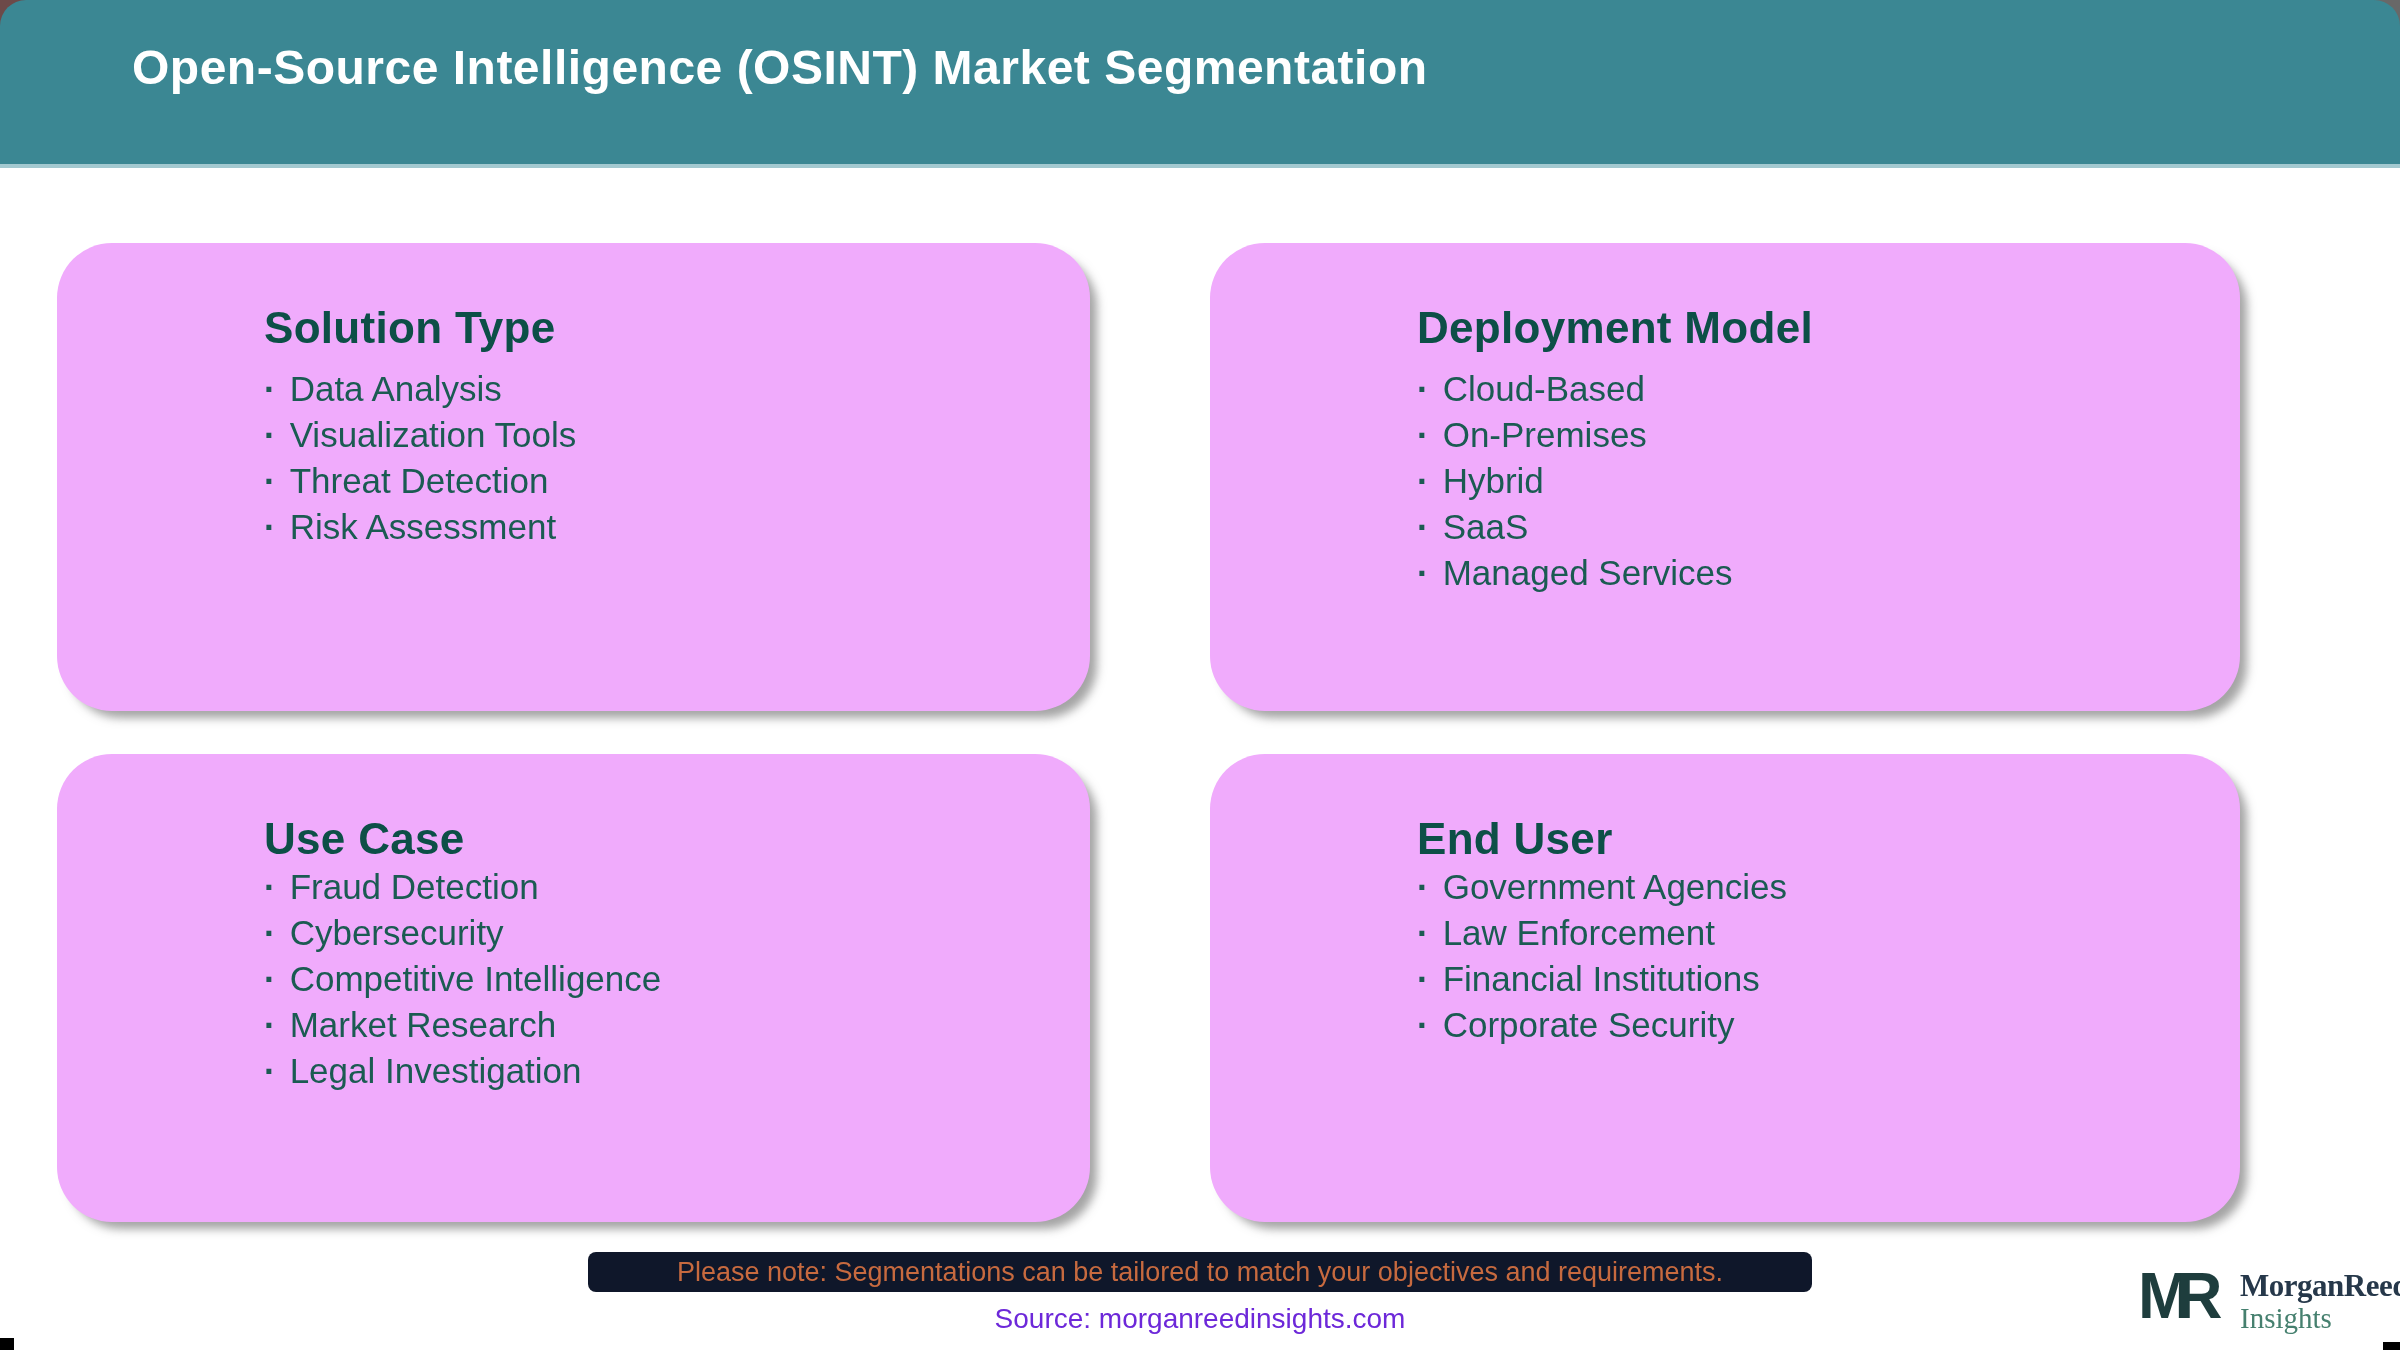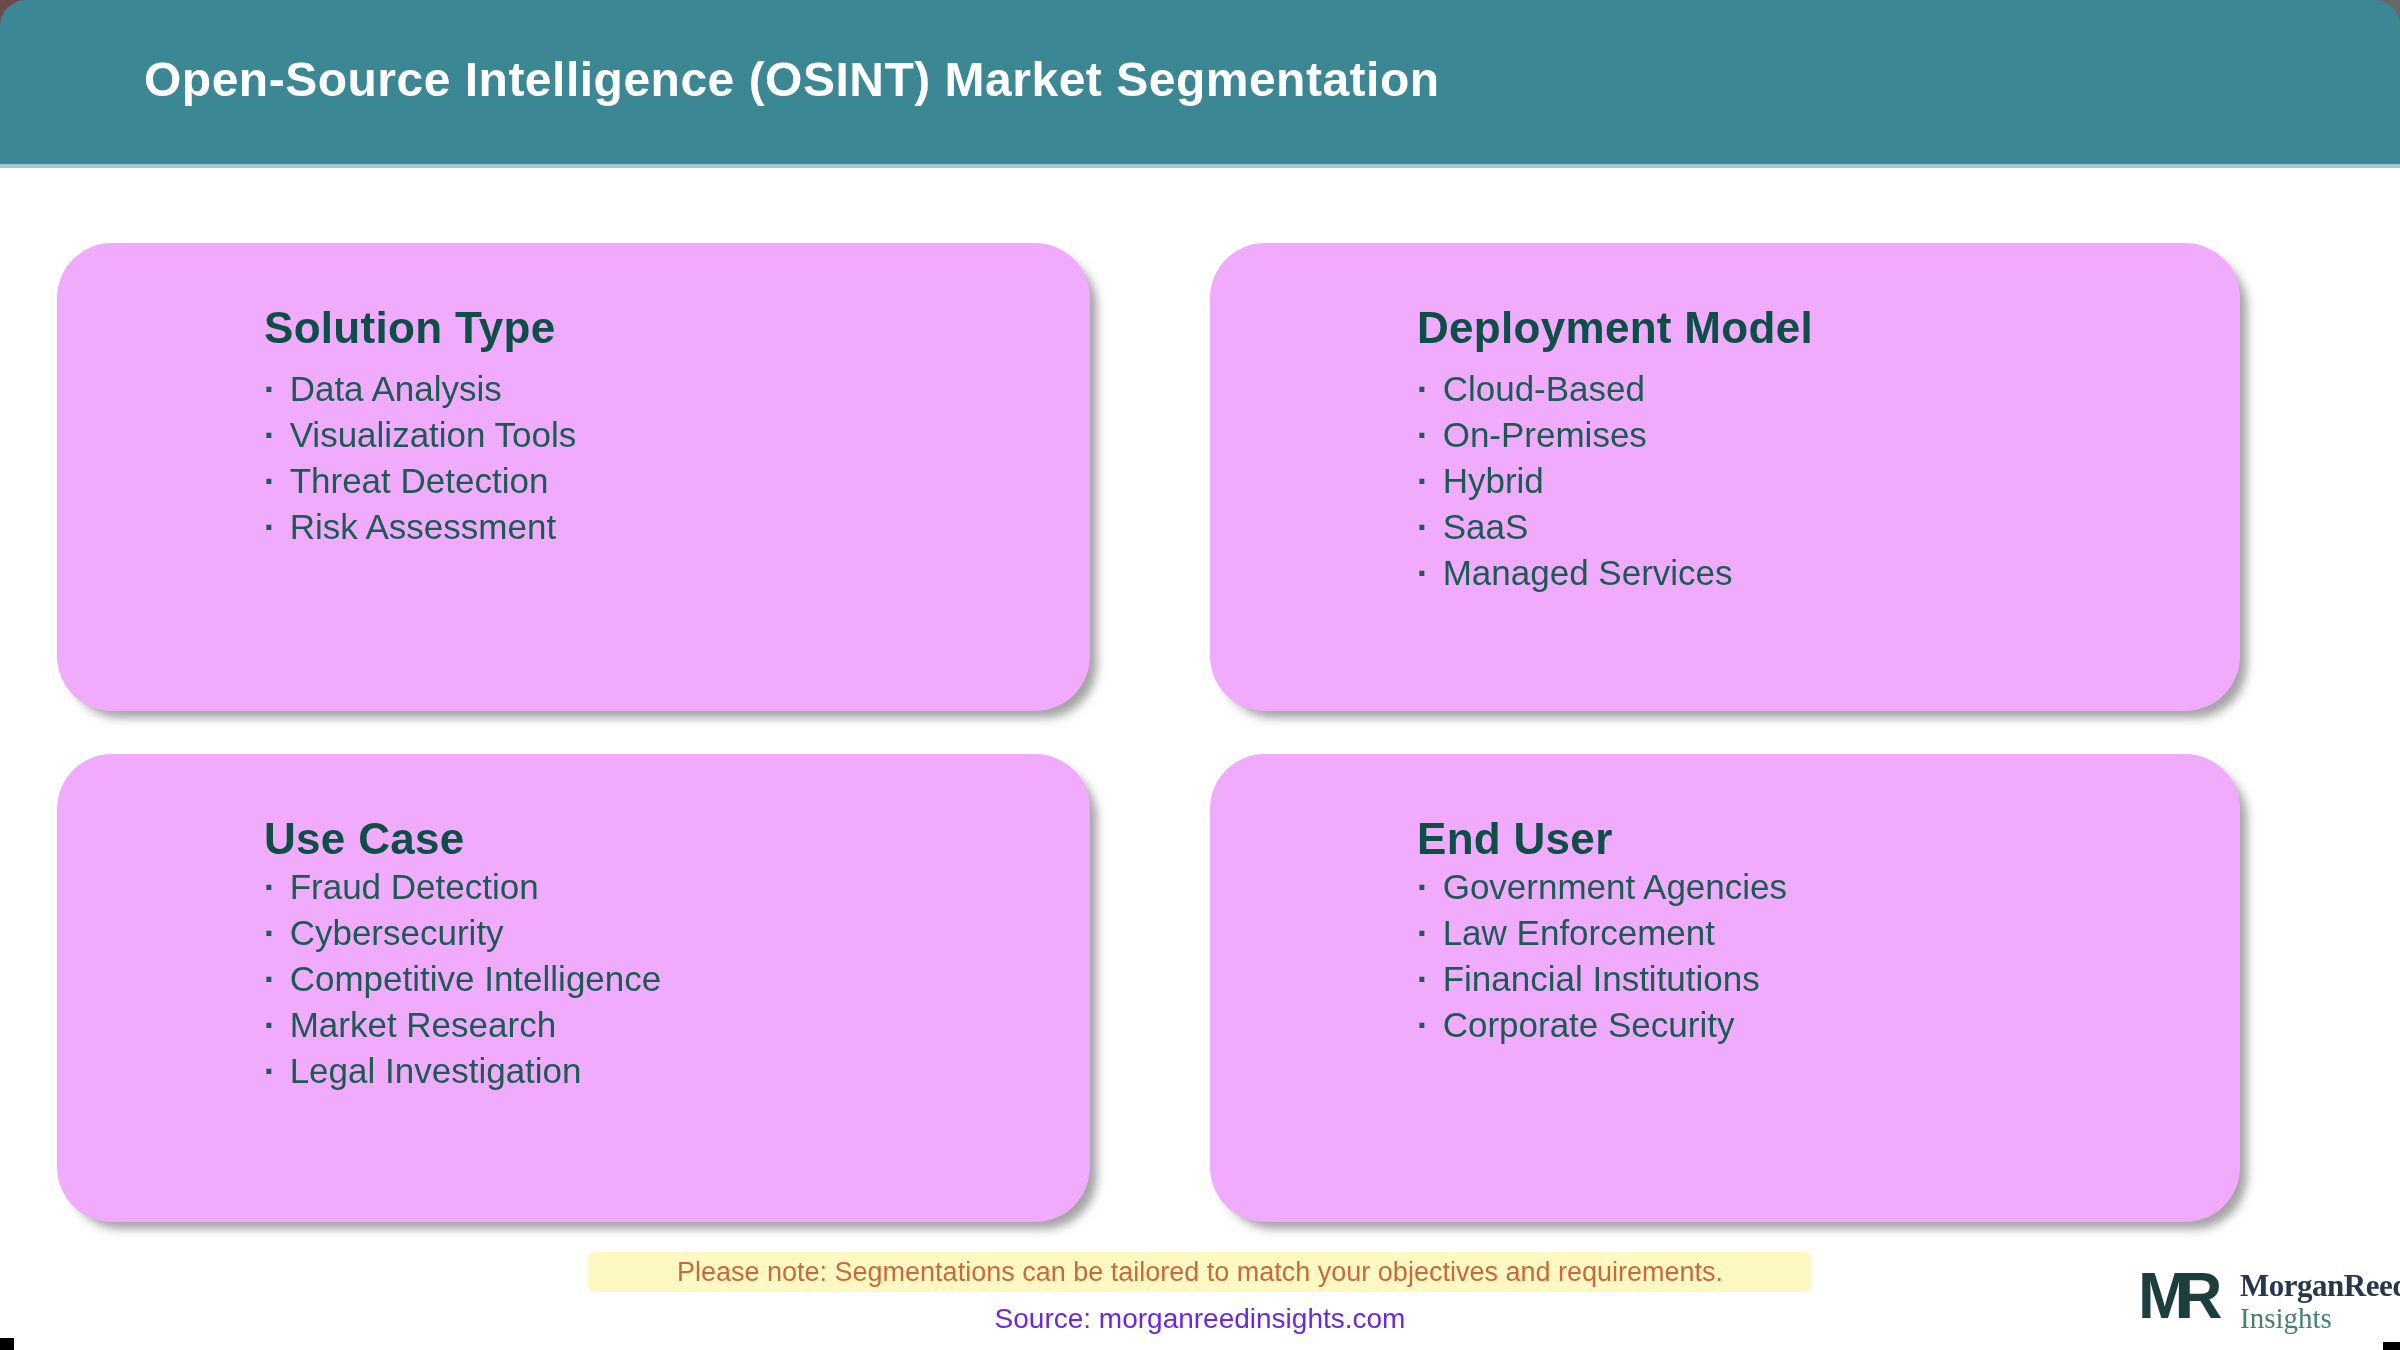--- a/index.html
+++ b/index.html
@@ -14,21 +14,21 @@
   .corner-bit.right{right:0;background:#686868;}
 
   .header{
     position:absolute;top:0;left:0;width:2400px;height:168px;z-index:1;
     background:#3b8793;
     border-radius:26px 26px 0 0;
     border-bottom:4px solid #a3c9d0;
     box-sizing:border-box;
   }
   .header h1{
-    margin:12px;padding:44px 0 0 132px;
+    margin:0;padding:44px 0 0 132px;
     font-size:48px;font-weight:bold;color:#ffffff;letter-spacing:0.5px;
     line-height:1.0;
   }
 
   .card{
     position:absolute;width:1033px;height:468px;
     background:#f0abfc;border-radius:55px;
     box-shadow:9px 9px 10px -2px rgba(90,90,90,0.55);
     box-sizing:border-box;
     padding-left:207px;
@@ -50,21 +50,21 @@
     font-size:35px;line-height:46px;color:#1b5b52;
   }
   .card li::before{
     content:"\00B7";
     margin-right:14px;
     font-weight:bold;
   }
 
   .note-banner{
     position:absolute;left:588px;top:1252px;width:1224px;height:40px;
-    background:#fef9c3;border-radius:8px;
+    background:#0f172a;border-radius:8px;
     text-align:center;
   }
   .note-banner span{
     font-size:27px;line-height:40px;color:#c76a3f;
   }
   .source-line{
     position:absolute;left:0;top:1303px;width:2400px;
     text-align:center;font-size:28px;color:#6d28d9;
   }
 

